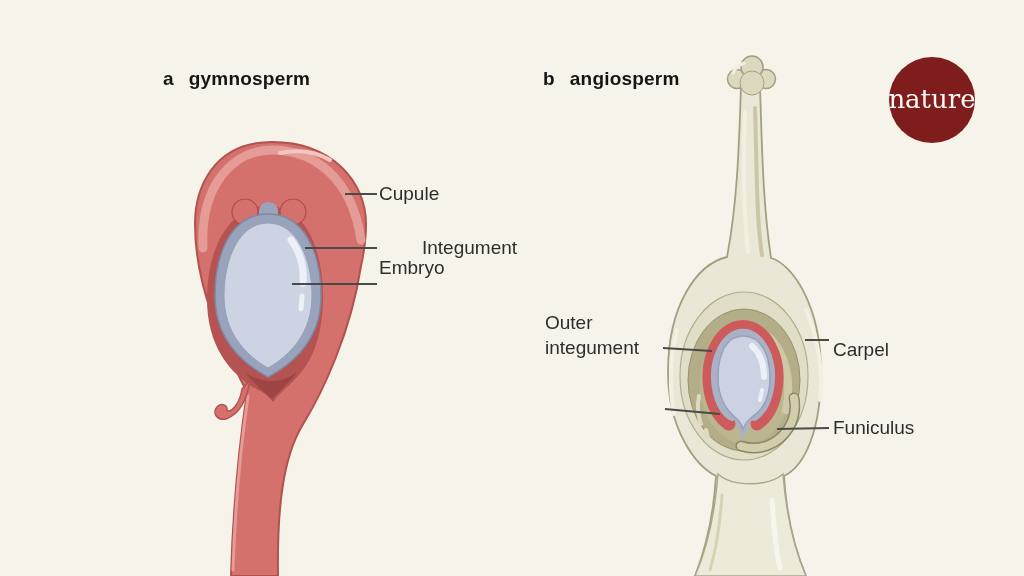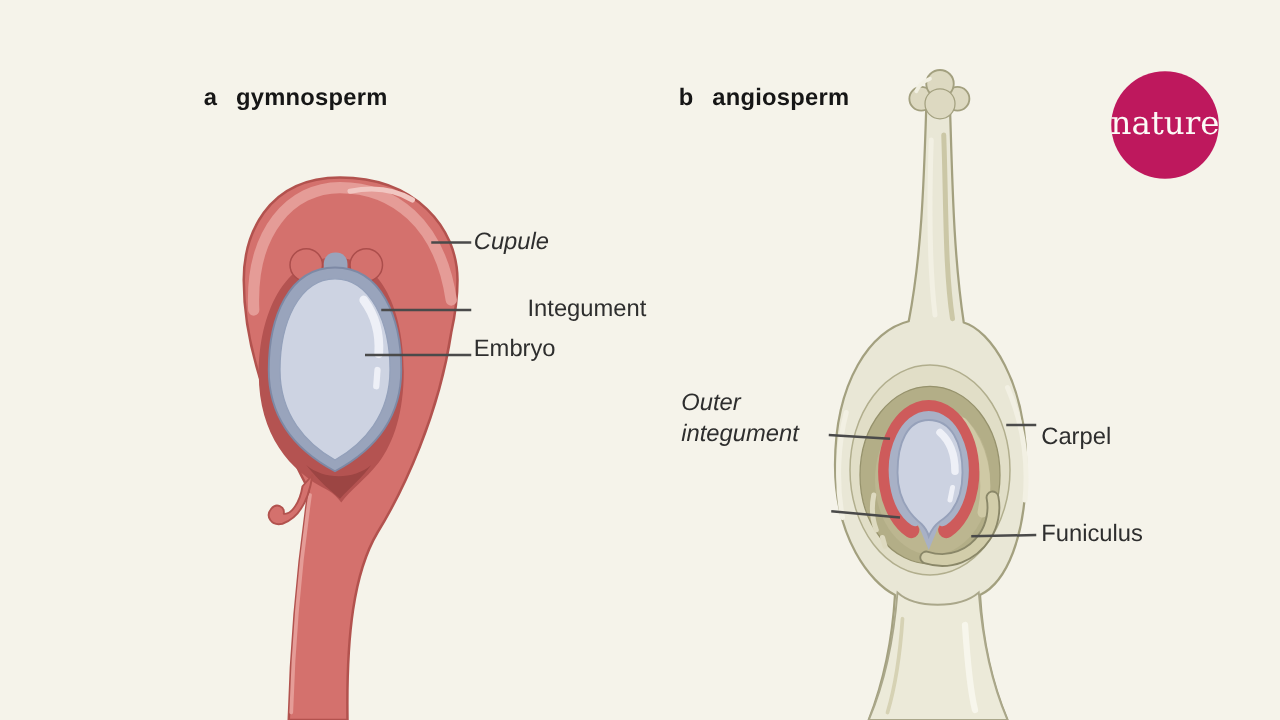--- a/index.html
+++ b/index.html
@@ -21,27 +21,27 @@
     line-height:25px;
     letter-spacing:0.2px;
   }
   .panel-title .letter{flex:0 0 auto;}
   .diagram-label{
     position:absolute;
     font-size:19px;
     color:#2e2e2e;
     line-height:24px;
   }
-  .wrap-label{width:112px;line-height:25px;font-style:italic;}
+  .wrap-label{width:112px;line-height:25px;}
   .logo-circle{
     position:absolute;
     left:889px;top:57px;
     width:86px;height:86px;
     border-radius:50%;
-    background:#be185d;
+    background:#7f1d1d;
     display:flex;align-items:center;justify-content:center;
   }
   .logo-text{
     font-family:"DejaVu Serif", serif;
     font-size:26px;
     color:#fcfbf7;
     padding-bottom:3px;
   }
 </style>
 </head>
@@ -175,23 +175,23 @@
     </span>
   </div>
 
   <div class="panel-title" style="left:543px;top:66px;">
     <span class="letter">b</span>
     <span>
       <div>angiosperm</div>
     </span>
   </div>
 
-  <div class="diagram-label" style="left:379px;top:182px;font-style:italic;">Cupule</div>
+  <div class="diagram-label" style="left:379px;top:182px;">Cupule</div>
   <div class="diagram-label" style="left:379px;top:236px;margin-left:43px;">Integument</div>
-  <div class="diagram-label" style="left:379px;top:268px;">Embryo</div>
+  <div class="diagram-label" style="left:379px;top:256px;">Embryo</div>
 
   <div class="diagram-label wrap-label" style="left:545px;top:310px;">Outer integument</div>
   <div class="diagram-label" style="left:833px;top:328px;margin-top:10px;">Carpel</div>
   <div class="diagram-label" style="left:833px;top:416px;">Funiculus</div>
 
   <div class="logo-circle">
     <span class="logo-text">nature</span>
   </div>
 
 </div>

